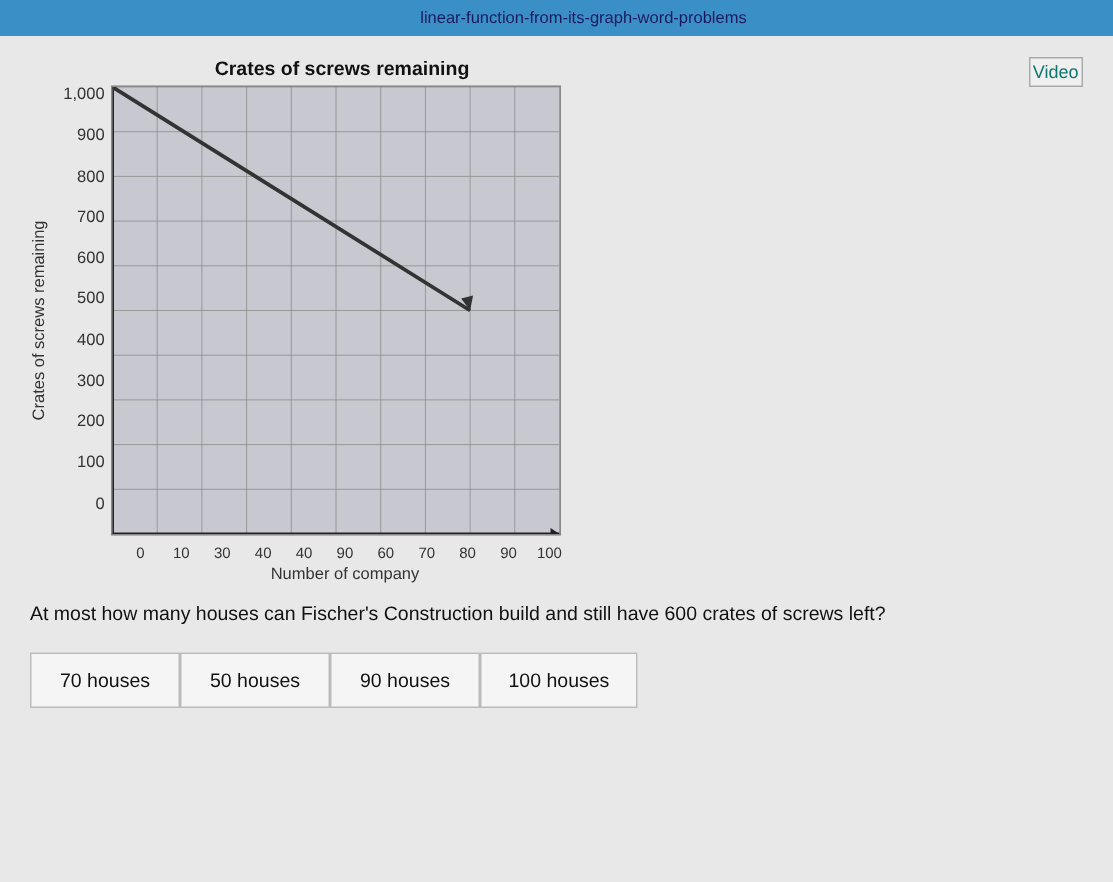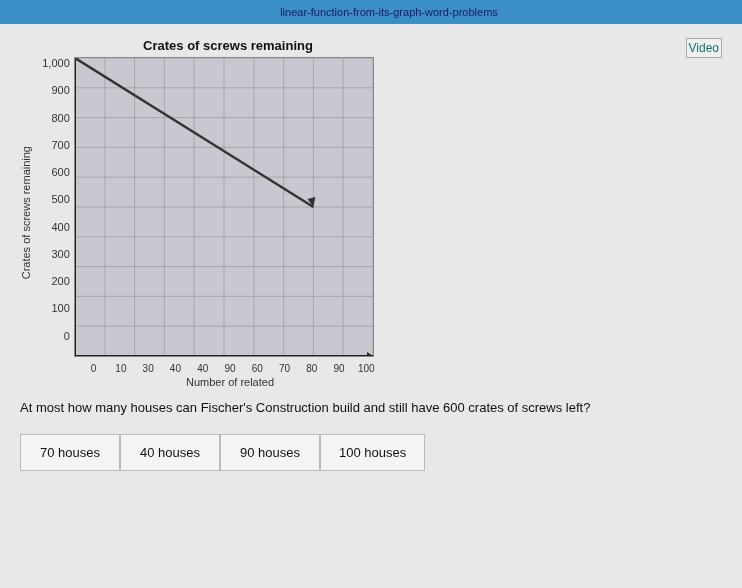--- a/index.html
+++ b/index.html
@@ -220,26 +220,26 @@
             <div class="x-tick">30</div>
             <div class="x-tick">40</div>
             <div class="x-tick">40</div>
             <div class="x-tick">90</div>
             <div class="x-tick">60</div>
             <div class="x-tick">70</div>
             <div class="x-tick">80</div>
             <div class="x-tick">90</div>
             <div class="x-tick">100</div>
           </div>
-        <div class="x-axis-label">Number of related</div>
+        <div class="x-axis-label">Number of company</div>
       </div>
     </div>
   </div>
 
   <p class="question">At most how many houses can Fischer's Construction build and still have 600 crates of screws left?</p>
 
   <div class="answers" id="answers-container">
   <button class="answer-btn">70 houses</button>
-      <button class="answer-btn">40 houses</button>
+      <button class="answer-btn">50 houses</button>
       <button class="answer-btn">90 houses</button>
       <button class="answer-btn">100 houses</button>
     </div>
 </div>
 
 </body></html>

